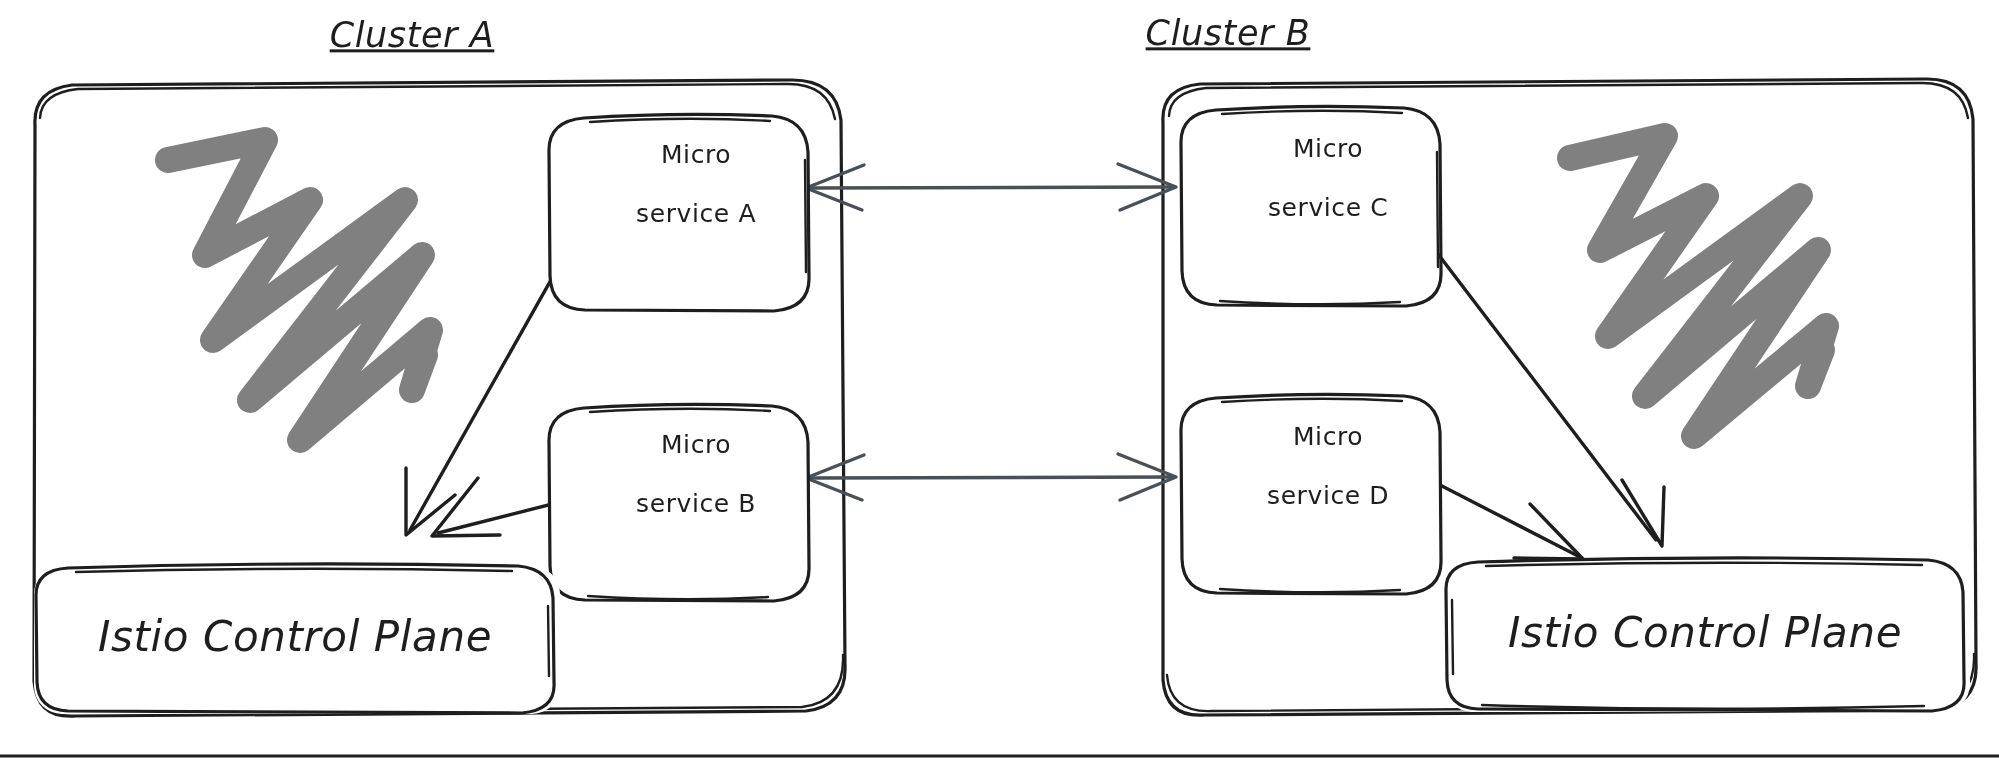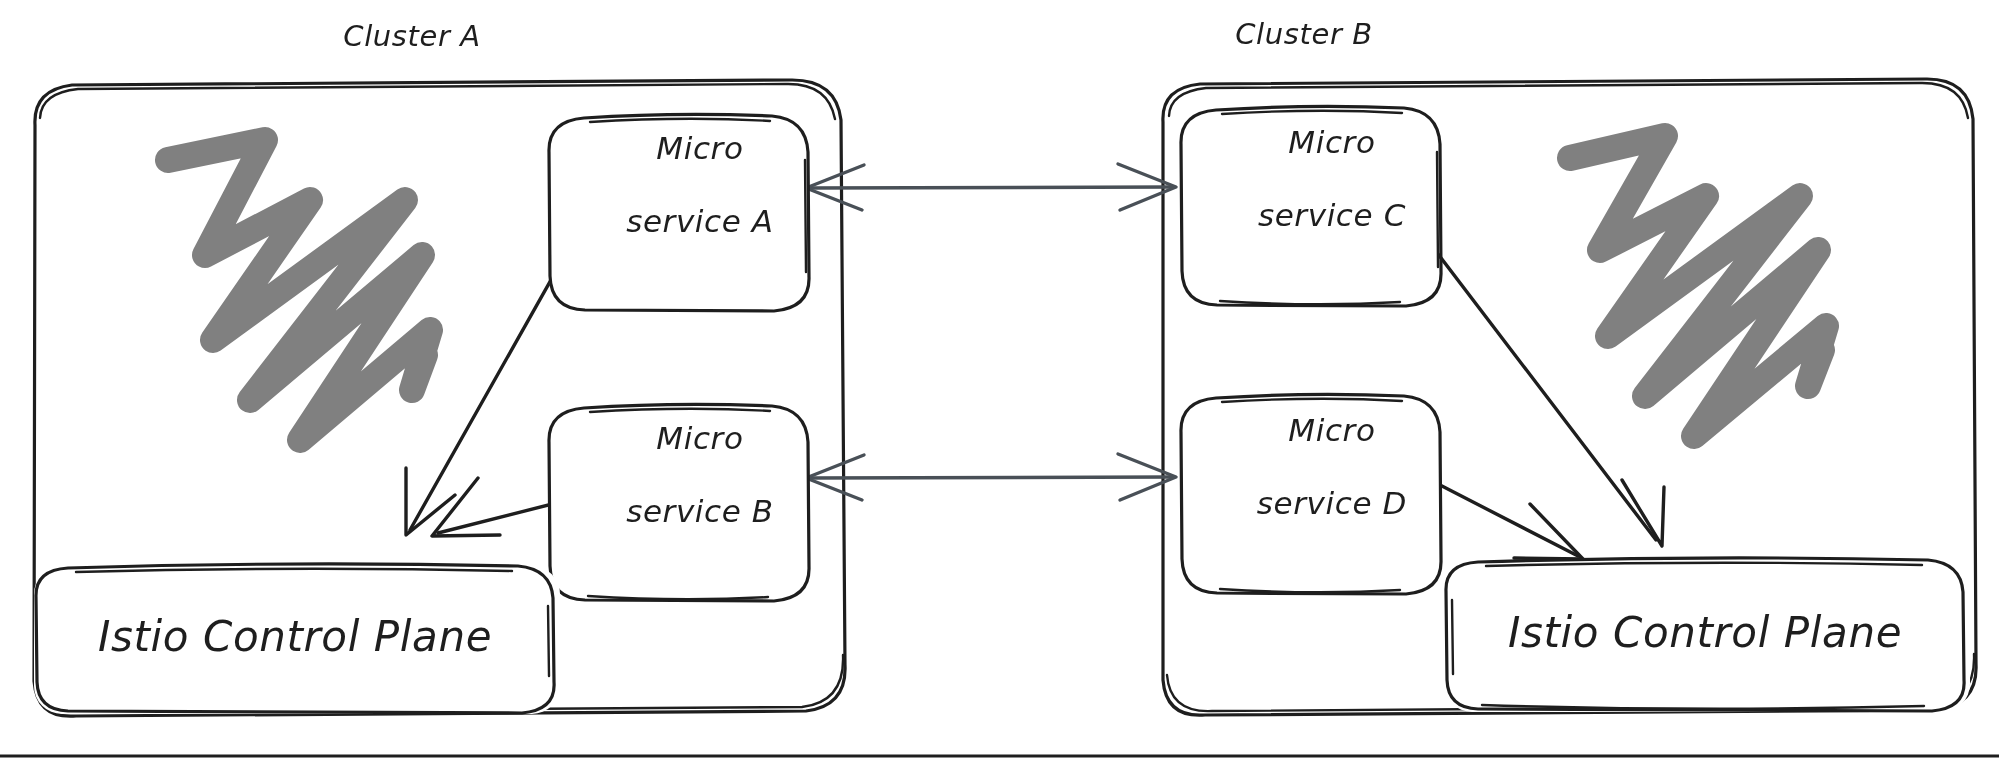--- a/index.html
+++ b/index.html
@@ -69,27 +69,27 @@
     position: absolute;
     font-family: "DejaVu Sans", sans-serif;
     color: #1e1e1e;
     text-align: center;
     white-space: pre;
     line-height: 1.18;
     letter-spacing: 0.6px;
     user-select: none;
   }
   .cluster-title {
-    font-size: 29px;
+    font-size: 35px;
     font-style: italic;
     font-weight: 400;
+    text-decoration: underline;
   }
   .node-label {
-    font-size: 31px;
-    font-style: italic;
+    font-size: 25px;
   }
   .plane-label {
     font-size: 42px;
     font-style: italic;
   }
   .ctr { transform: translate(-50%, -50%); }
 </style>
 </head>
 <body>
 
@@ -192,21 +192,21 @@
       <path class="sketch-stroke-thin" d="M 1452 600 L 1453 674"></path>
       <path class="sketch-stroke-thin" d="M 1482 705 Q 1702 712 1924 706"></path>
     </g>
 
     <path class="baseline-rule" d="M 0 756 L 1999 756"></path>
 
   </svg>
 
   <div class="label-text cluster-title ctr" style="left:412px; top:36px;">Cluster A</div>
 
-  <div class="label-text cluster-title ctr" style="left:1304px; top:34px;">Cluster B</div>
+  <div class="label-text cluster-title ctr" style="left:1228px; top:34px;">Cluster B</div>
 
   <div class="label-text node-label ctr" style="left:679px; top:184px;">
     <span>Micro</span><br>
     <span>service A</span>
   </div>
 
   <div class="label-text node-label ctr" style="left:679px; top:474px;">
     <span>Micro</span><br>
     <span>service B</span>
   </div>

